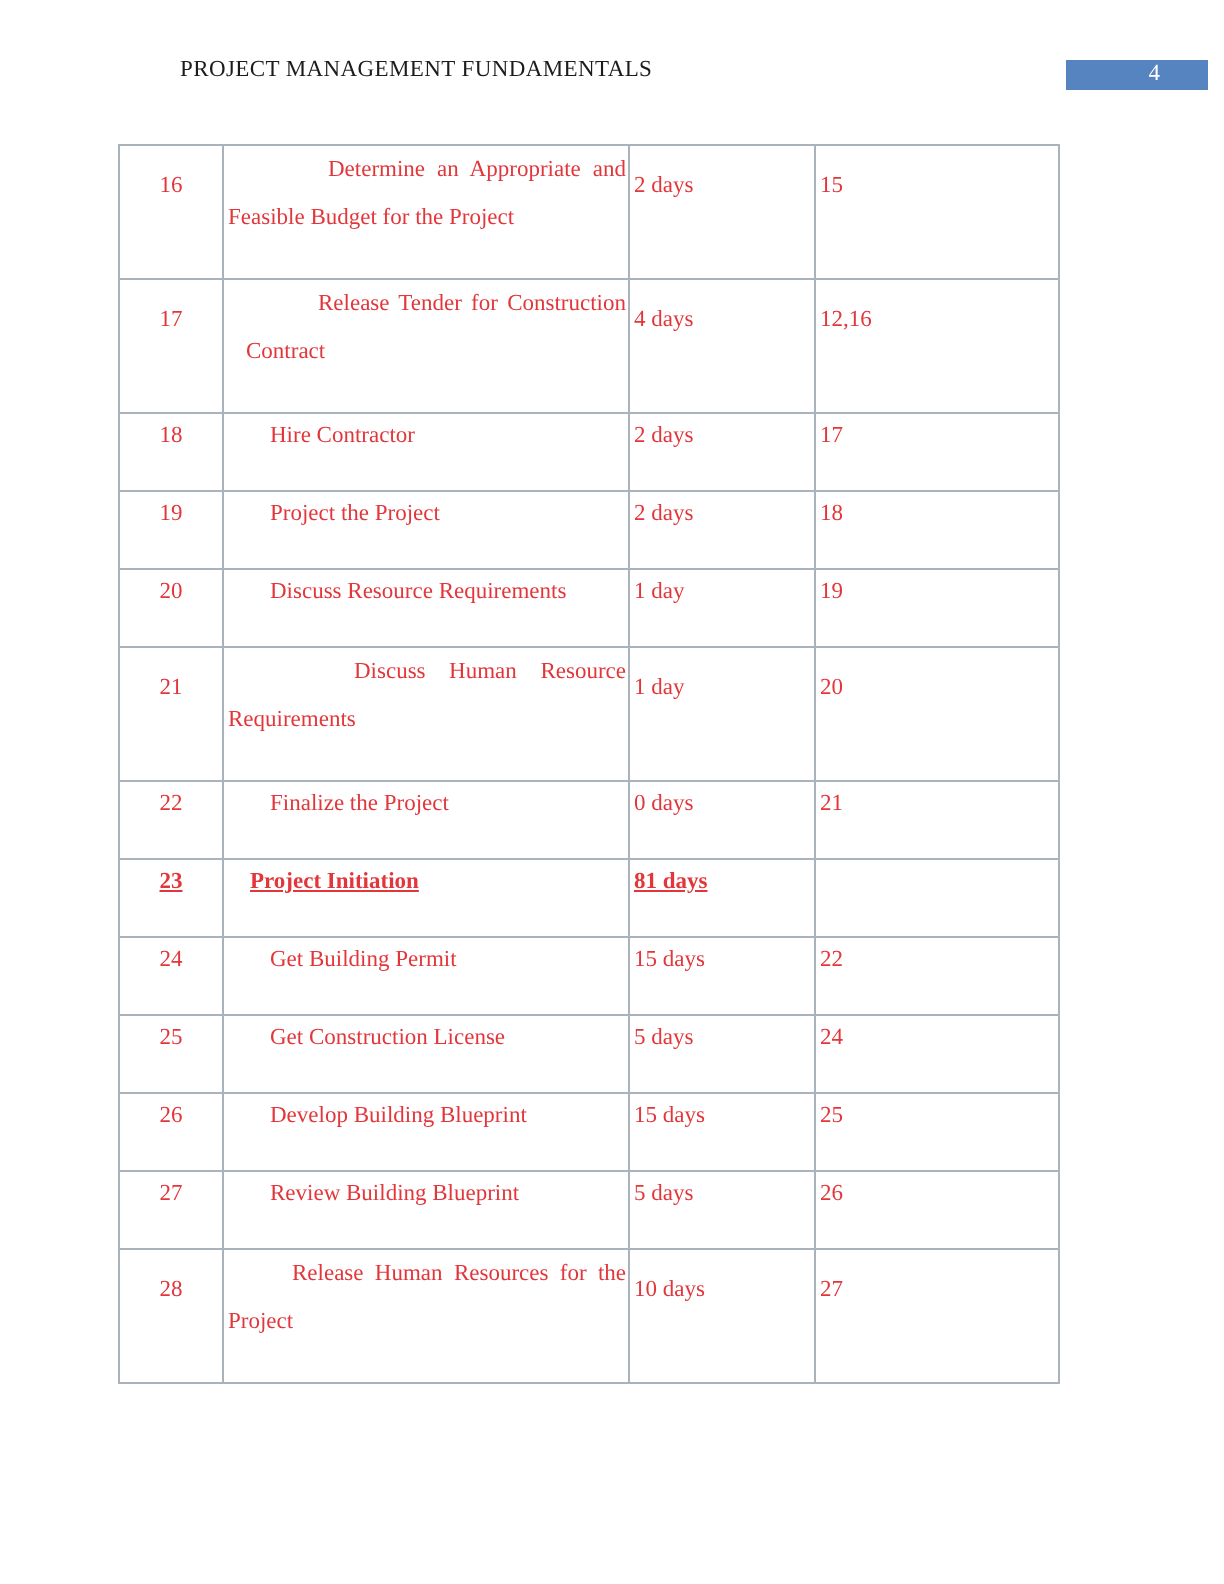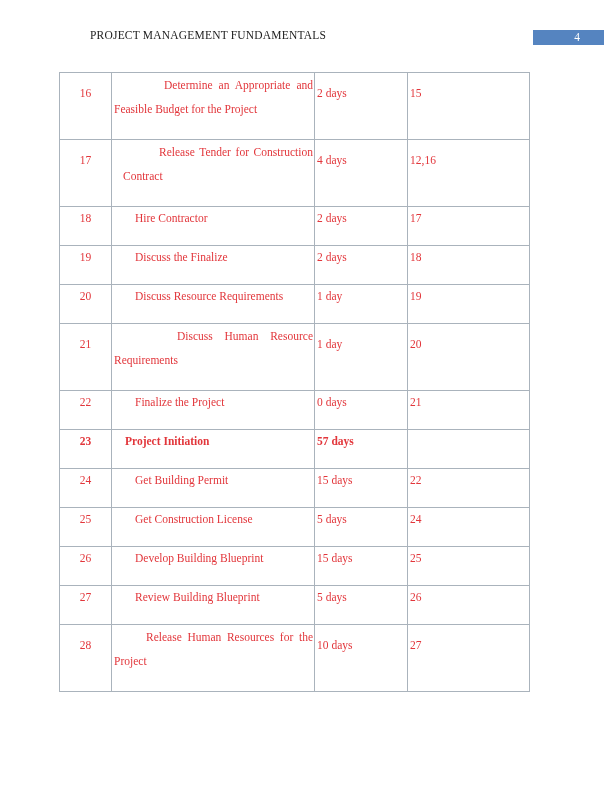--- a/index.html
+++ b/index.html
@@ -57,21 +57,21 @@
     overflow: hidden;
   }
   .task-table td.col-id { text-align: center; }
   .task-table td.col-task { text-align: justify; padding: 2px 1px 0 2px; }
   tr.lines-1 { height: 39px; }
   tr.lines-2 { height: 67px; }
   tr.lines-2 td.col-task { line-height: 23.5px; padding-top: 1px; }
   tr.lines-2 td.col-id,
   tr.lines-2 td.col-dur,
   tr.lines-2 td.col-pred { padding-top: 14px; line-height: 12px; }
-  tr.row-bold td { font-weight: bold; }
+  tr.row-bold td { font-weight: bold; text-decoration: underline; }
   tr.row-clipped { height: 19px; }
   tr.row-clipped td { line-height: 14px; padding-top: 2px; }
   tr.row-clipped td.col-task { text-align-last: justify; }
 </style>
 </head>
 <body>
 
 <div class="doc-page">
 
   <div class="header-title">PROJECT MANAGEMENT FUNDAMENTALS</div>
@@ -99,21 +99,21 @@
           <td class="col-pred">12,16</td>
         </tr>
         <tr class="lines-1 ">
           <td class="col-id">18</td>
           <td class="col-task" style="text-indent: 21px;">Hire Contractor</td>
           <td class="col-dur">2 days</td>
           <td class="col-pred">17</td>
         </tr>
         <tr class="lines-1 ">
           <td class="col-id">19</td>
-          <td class="col-task" style="text-indent: 21px;">Discuss the Finalize</td>
+          <td class="col-task" style="text-indent: 21px;">Project the Project</td>
           <td class="col-dur">2 days</td>
           <td class="col-pred">18</td>
         </tr>
         <tr class="lines-1 ">
           <td class="col-id">20</td>
           <td class="col-task" style="text-indent: 21px;">Discuss Resource Requirements</td>
           <td class="col-dur">1 day</td>
           <td class="col-pred">19</td>
         </tr>
         <tr class="lines-2 ">
@@ -124,21 +124,21 @@
         </tr>
         <tr class="lines-1 ">
           <td class="col-id">22</td>
           <td class="col-task" style="text-indent: 21px;">Finalize the Project</td>
           <td class="col-dur">0 days</td>
           <td class="col-pred">21</td>
         </tr>
         <tr class="lines-1 row-bold">
           <td class="col-id">23</td>
           <td class="col-task" style="text-indent: 11px;">Project Initiation</td>
-          <td class="col-dur">57 days</td>
+          <td class="col-dur">81 days</td>
           <td class="col-pred"></td>
         </tr>
         <tr class="lines-1 ">
           <td class="col-id">24</td>
           <td class="col-task" style="text-indent: 21px;">Get Building Permit</td>
           <td class="col-dur">15 days</td>
           <td class="col-pred">22</td>
         </tr>
         <tr class="lines-1 ">
           <td class="col-id">25</td>

